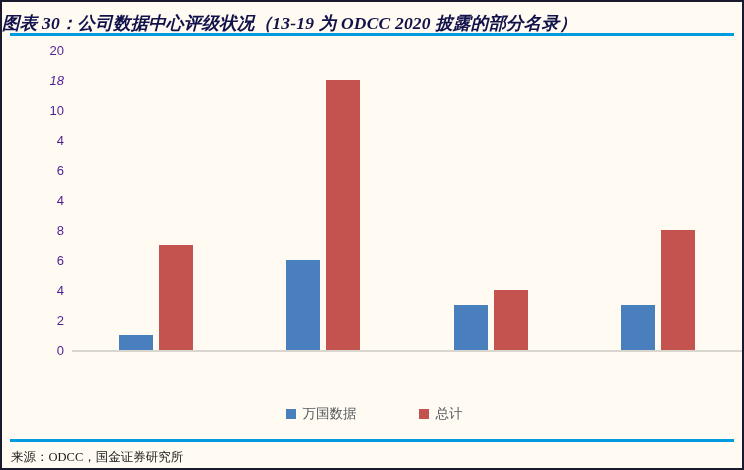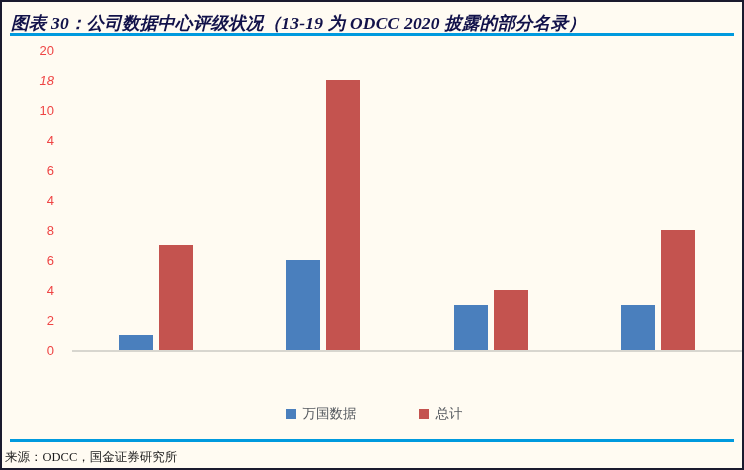--- a/index.html
+++ b/index.html
@@ -26,21 +26,20 @@
 
   
   .title-row {
     position: absolute;
     left: 0;
     top: 0;
     width: 100%;
     height: 41px;
     display: flex;
     align-items: center;
-    padding-left: 9px;
     box-sizing: border-box;
   }
   .title-text {
     font-family: "Liberation Serif", "DejaVu Serif", serif;
     font-size: 17.5px;
     font-weight: bold;
     font-style: italic;
     color: #12124a;
     letter-spacing: 0.2px;
     white-space: nowrap;
@@ -66,24 +65,24 @@
   
   .y-labels {
     position: absolute;
     left: 0;
     top: 0;
     width: 70px;
     height: 325px;
   }
   .y-tick {
     position: absolute;
-    right: 18px;
+    right: 8px;
     transform: translateY(-50%);
     font-size: 13px;
-    color: #ef4444;
+    color: #4c1d95;
     text-align: right;
     white-space: nowrap;
   }
 
   
   .bars-canvas {
     position: absolute;
     left: 70px;
     top: 0;
     right: 4px;
@@ -162,21 +161,21 @@
   .rule-bottom {
     position: absolute;
     left: 8px;
     right: 8px;
     top: 437px;
     height: 3px;
     background: #009ade;
   }
   .source-row {
     position: absolute;
-    left: 3px;
+    left: 9px;
     top: 444px;
     height: 22px;
     display: flex;
     align-items: center;
   }
   .source-text {
     font-family: "Liberation Serif", "DejaVu Serif", serif;
     font-size: 12.5px;
     color: #1b1b1b;
     white-space: nowrap;

